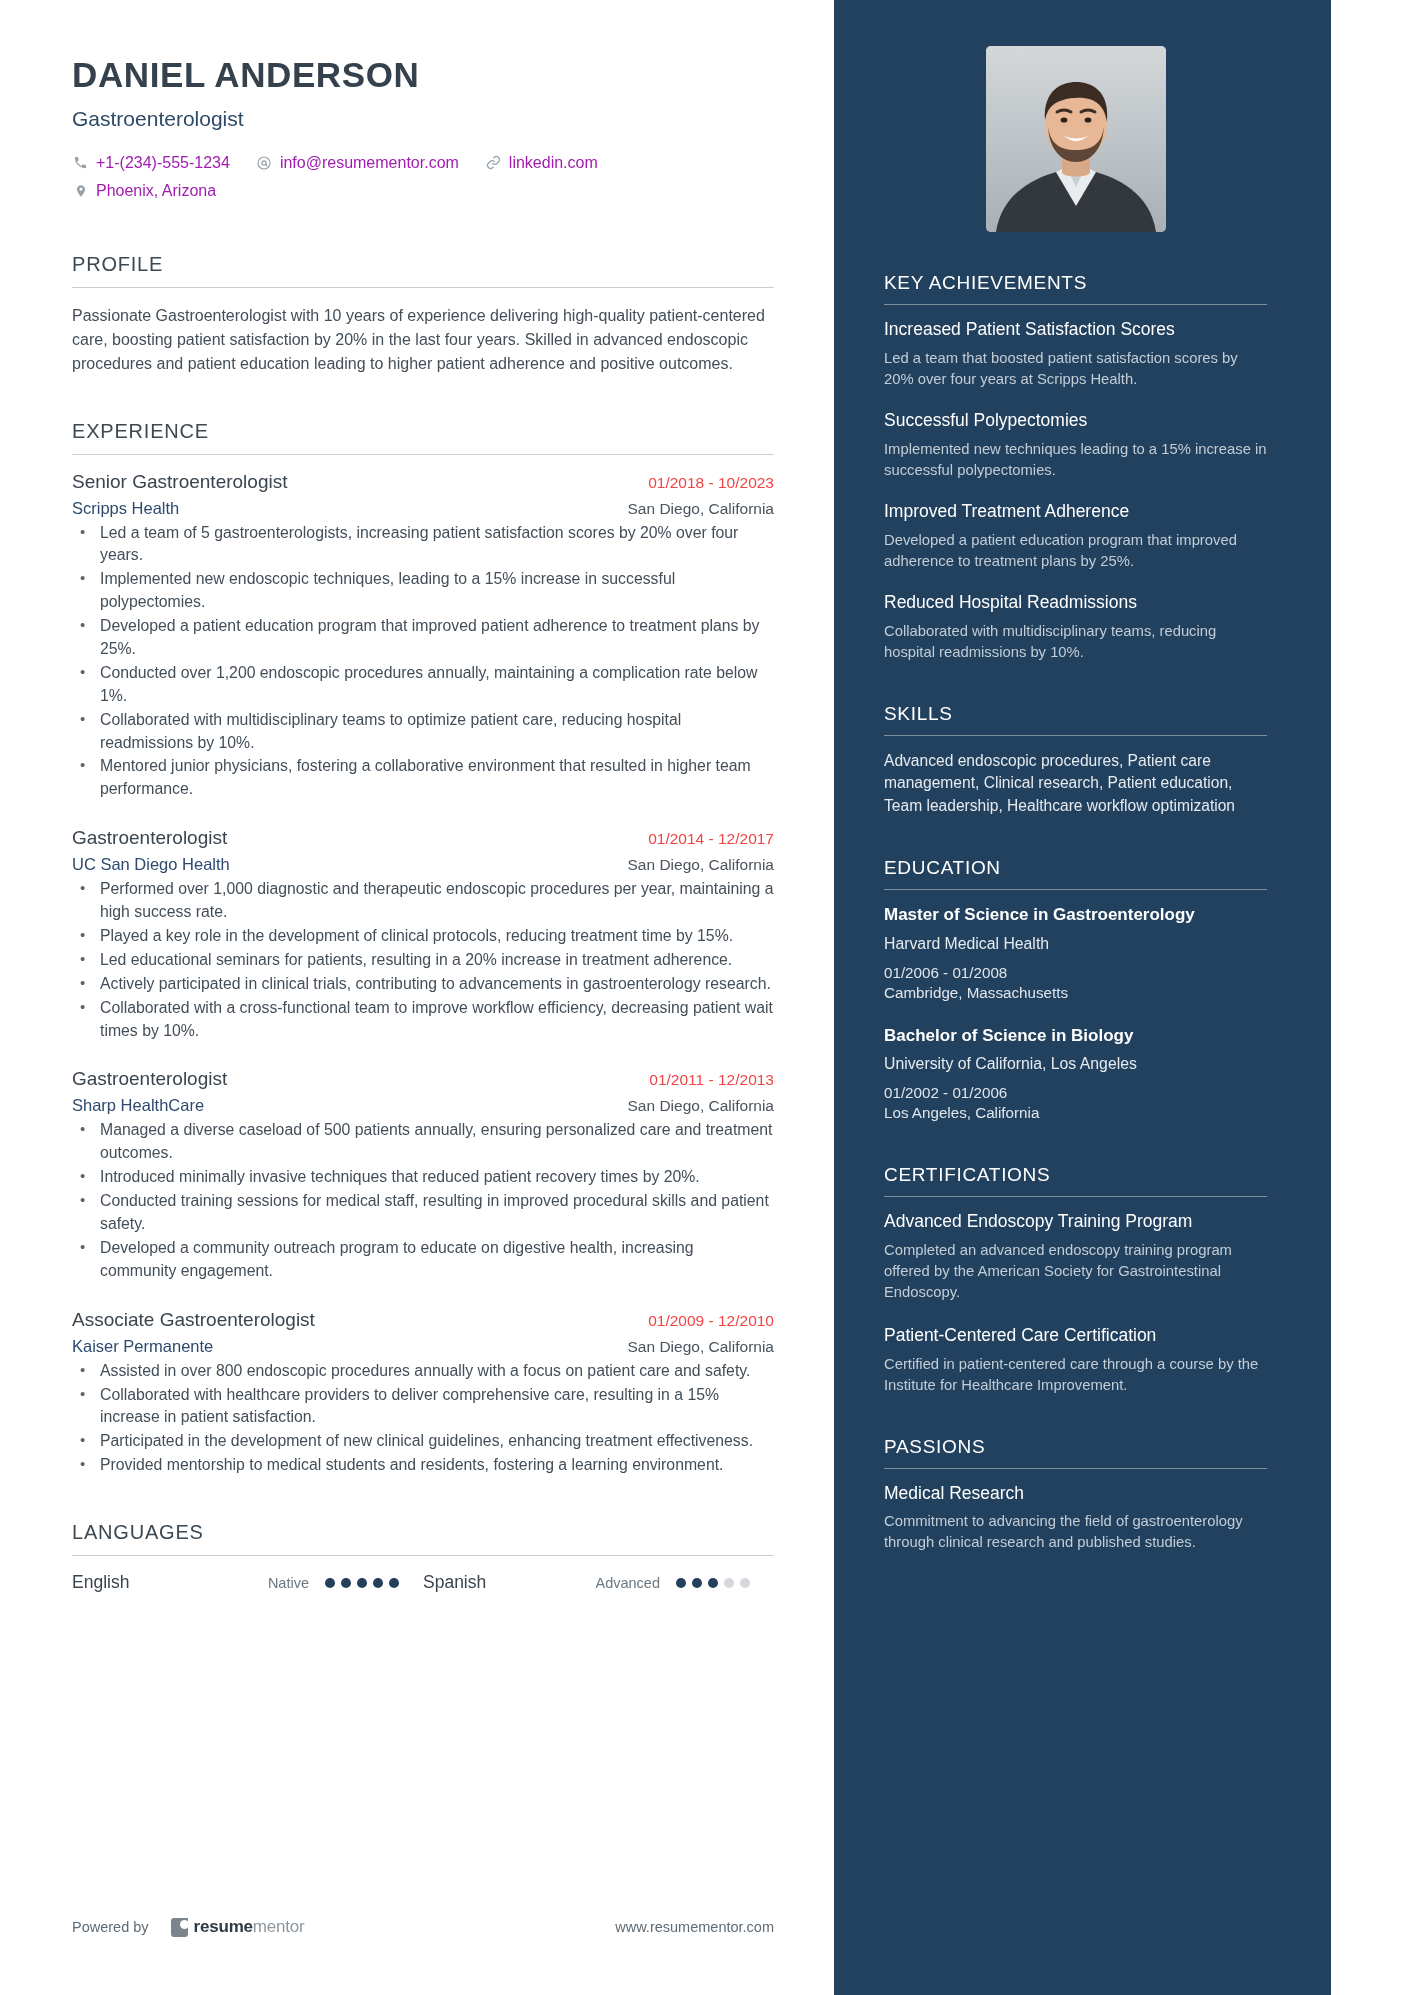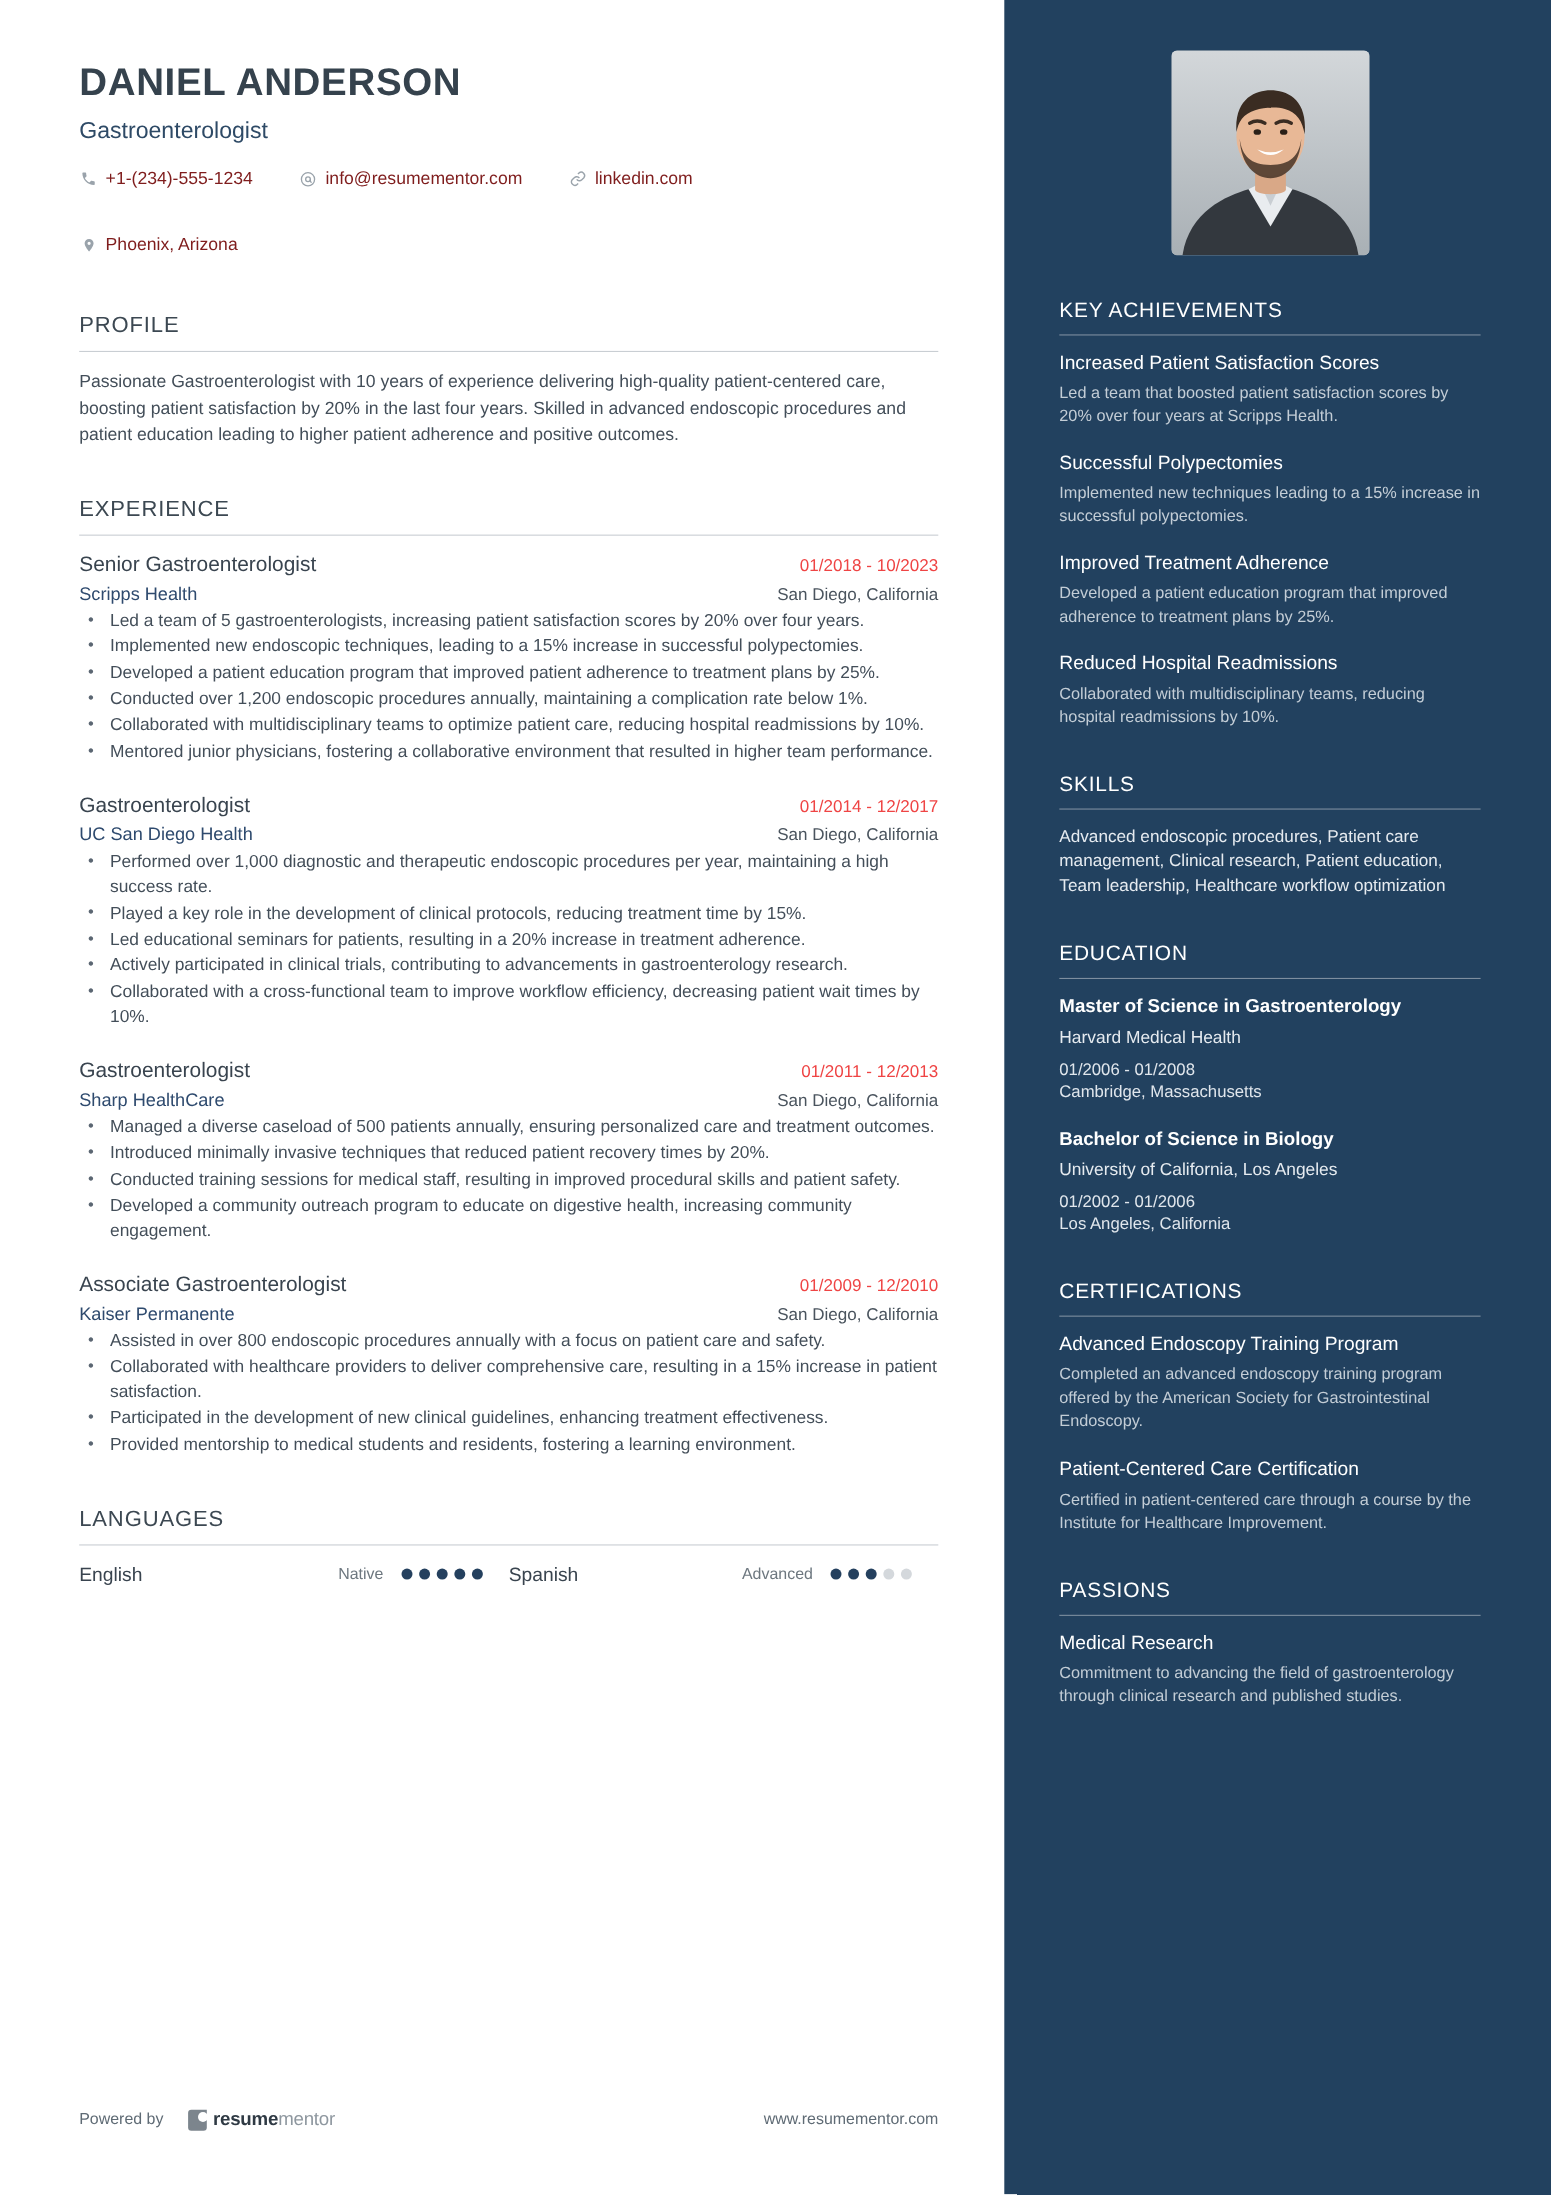--- a/index.html
+++ b/index.html
@@ -13,21 +13,21 @@
     position: relative;
     width: 1410px;
     height: 1995px;
     display: flex;
     background: #ffffff;
     overflow: hidden;
   }
 
   
   .left {
-    width: 913px;
+    width: 834px;
     padding: 56px 60px 0 72px;
     position: relative;
   }
   .name {
     font-size: 35px;
     font-weight: bold;
     letter-spacing: 0.6px;
     color: #35424d;
     line-height: 1.1;
     margin-bottom: 12px;
@@ -35,23 +35,23 @@
   .job-title {
     font-size: 21px;
     color: #2e4a66;
     font-weight: normal;
     margin-bottom: 18px;
   }
   .contact-line {
     display: flex;
     flex-wrap: wrap;
     align-items: center;
-    gap: 16px;
+    gap: 0;
     font-size: 16px;
-    color: #7f1d1d;
+    color: #a21caf;
     line-height: 1.75;
   }
   .contact-item {
     display: inline-flex;
     align-items: center;
     margin-right: 26px;
     white-space: nowrap;
   }
   .contact-item .ci {
     display: inline-flex;

